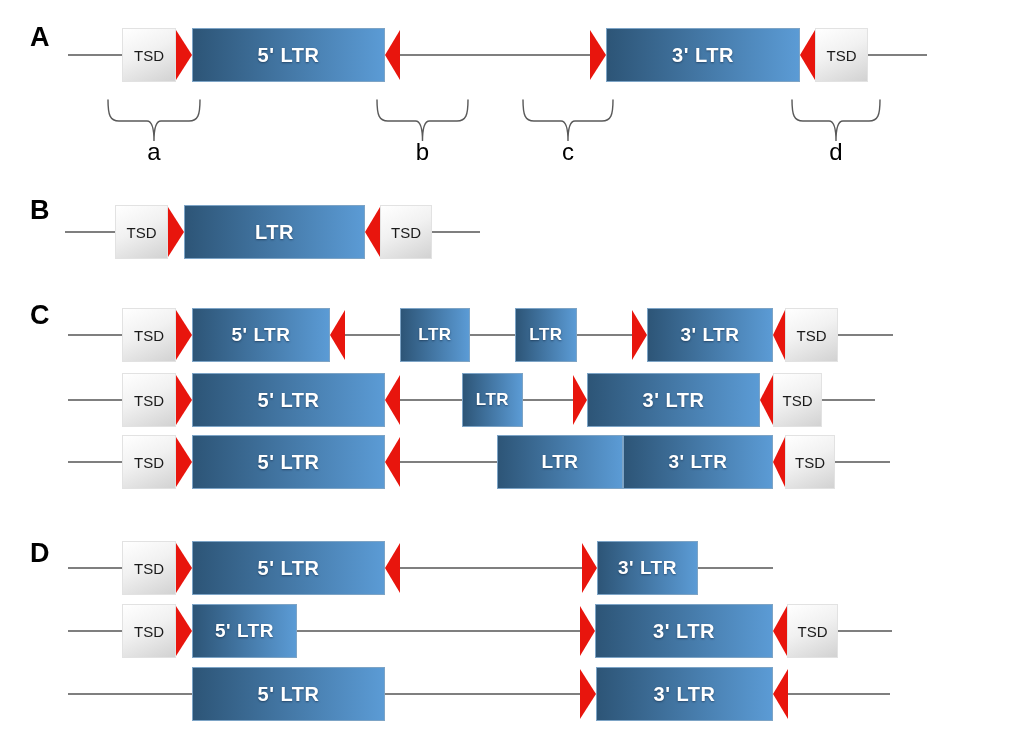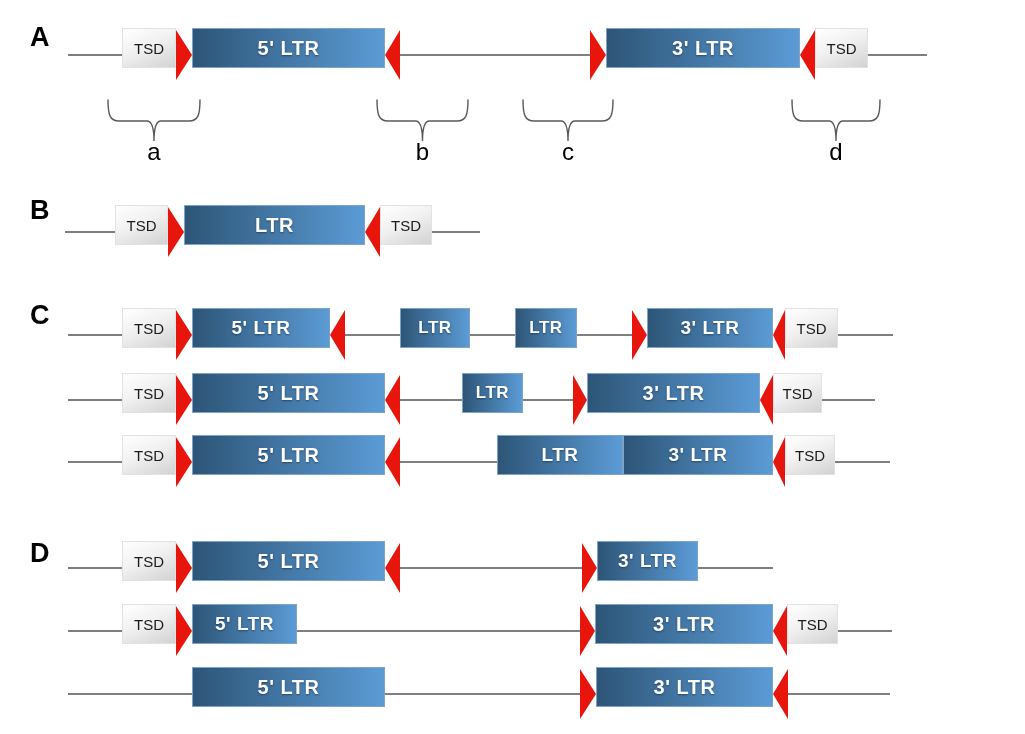--- a/index.html
+++ b/index.html
@@ -7,21 +7,21 @@
   #diagram {
     position:relative; width:1025px; height:734px;
     background:#ffffff; overflow:hidden;
   }
   .panel-label {
     position:absolute; font-size:27px; font-weight:bold; color:#000;
     line-height:1;
   }
   .gline { position:absolute; height:1.5px; background:var(--line-gray); }
   .box {
-    position:absolute; height:40px;
+    position:absolute; height:54px;
     display:flex; align-items:center; justify-content:center;
   }
   .tsd {
     background:linear-gradient(155deg, var(--tsd-light) 0%, #f1f1f1 45%, var(--tsd-dark) 100%);
     border:1px solid #e2e2e2;
     color:#1a1a1a; font-size:15px;
   }
   .ltr {
     background:linear-gradient(to right, var(--ltr-dark), var(--ltr-light));
     border:1px solid var(--ltr-border);

